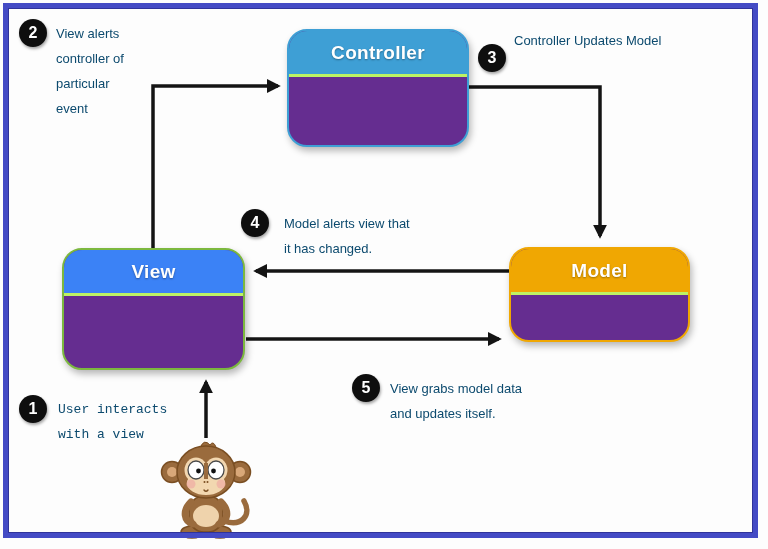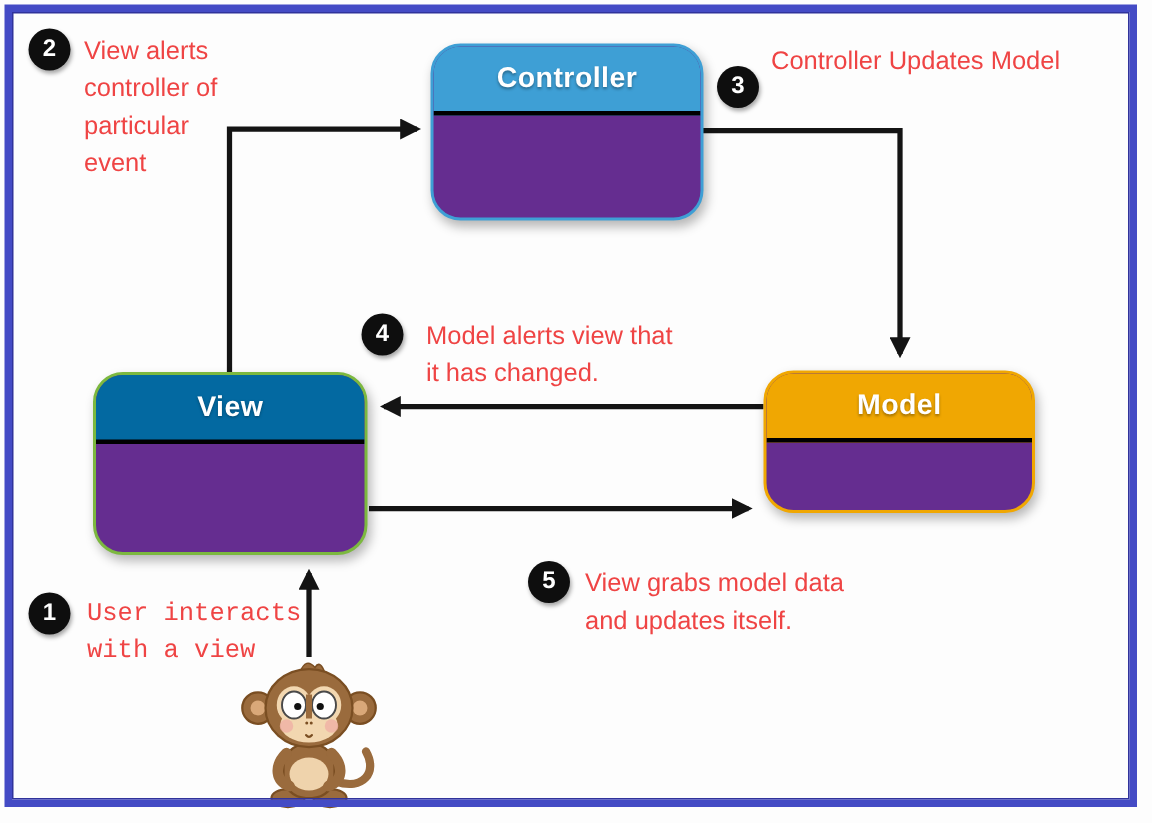--- a/index.html
+++ b/index.html
@@ -30,21 +30,21 @@
   .box {
     position: absolute;
     box-sizing: border-box;
     border: 2px solid;
     border-radius: 20px;
     overflow: hidden;
     box-shadow: 2px 4px 7px rgba(0,0,0,0.28);
   }
   .box-header {
     height: 43px;
-    border-bottom: 3px solid #000000;
+    border-bottom: 3px solid #bef264;
     display: flex;
     align-items: center;
     justify-content: center;
   }
   .box-title {
     color: #ffffff;
     font-weight: bold;
     font-size: 19px;
     letter-spacing: 0.3px;
     text-shadow: 0 1px 2px rgba(0,0,0,0.35);
@@ -70,22 +70,22 @@
   }
   #badge-2 { left: 19px;  top: 19px;  }
   #badge-3 { left: 478px; top: 44px;  }
   #badge-4 { left: 241px; top: 209px; }
   #badge-5 { left: 352px; top: 374px; }
   #badge-1 { left: 19px;  top: 395px; }
 
   
   .step-text {
     position: absolute;
-    color: #ef4444;
-    font-size: 17px;
+    color: #0c4a6e;
+    font-size: 13px;
     line-height: 25px;
     white-space: pre-line;
   }
   #text-2 { left: 56px;  top: 21px;  }
   #text-3 { left: 514px; top: 28px;  }
   #text-4 { left: 284px; top: 211px; }
   #text-5 { left: 390px; top: 376px; }
   #text-1 { left: 58px;  top: 397px; font-family: Liberation Mono, monospace; }
 
   #monkey { position: absolute; left: 158px; top: 441px; }
@@ -109,21 +109,21 @@
   </svg>
 
   <div class="box" id="box-controller" style="border-color: rgb(62, 159, 213); background: rgb(101, 45, 144);">
     <div class="box-header" style="background: rgb(62, 159, 213);">
       <span class="box-title">Controller</span>
     </div>
     <div class="box-body"></div>
   </div>
 
   <div class="box" id="box-view" style="border-color: rgb(124, 184, 63); background: rgb(101, 45, 144);">
-    <div class="box-header" style="background: #0369a1;">
+    <div class="box-header" style="background: #3b82f6;">
       <span class="box-title">View</span>
     </div>
     <div class="box-body"></div>
   </div>
 
   <div class="box" id="box-model" style="border-color: rgb(240, 167, 2); background: rgb(101, 45, 144);">
     <div class="box-header" style="background: rgb(240, 167, 2);">
       <span class="box-title">Model</span>
     </div>
     <div class="box-body"></div>

